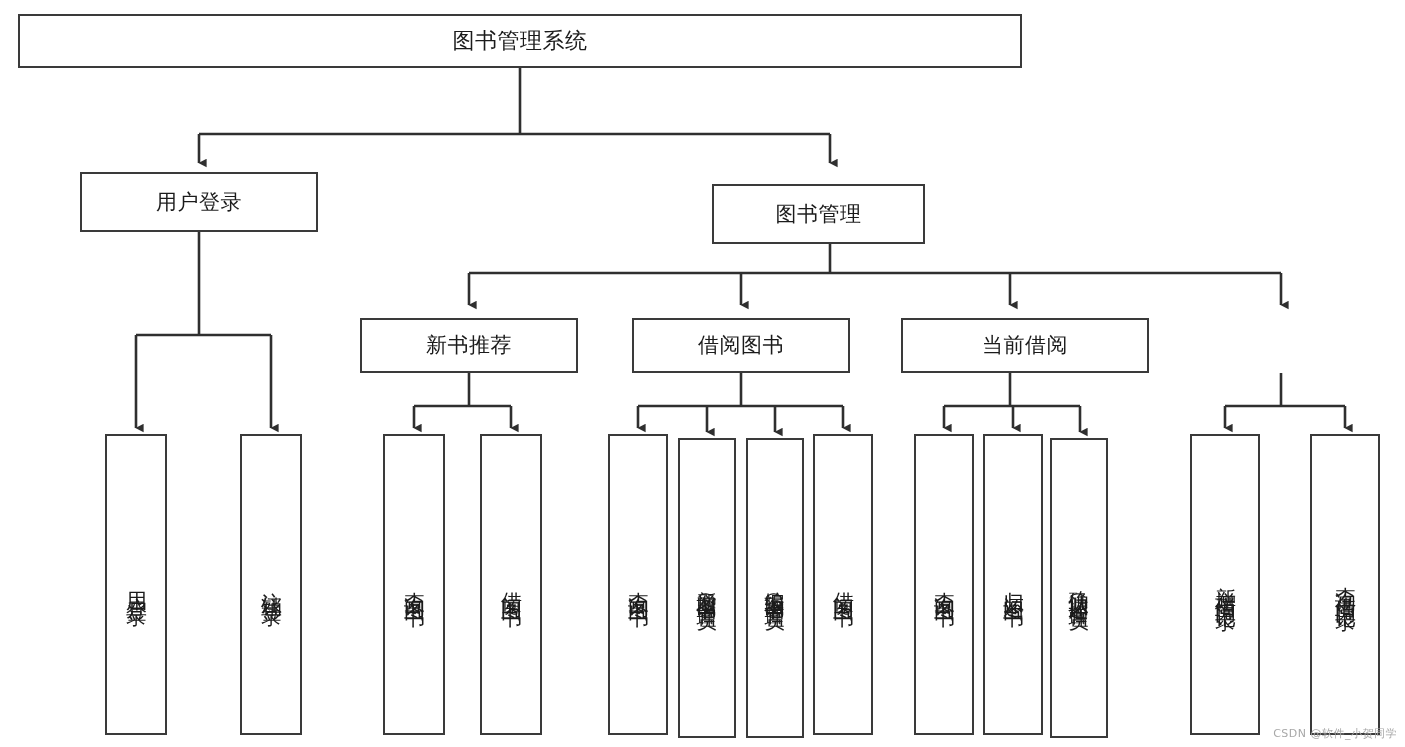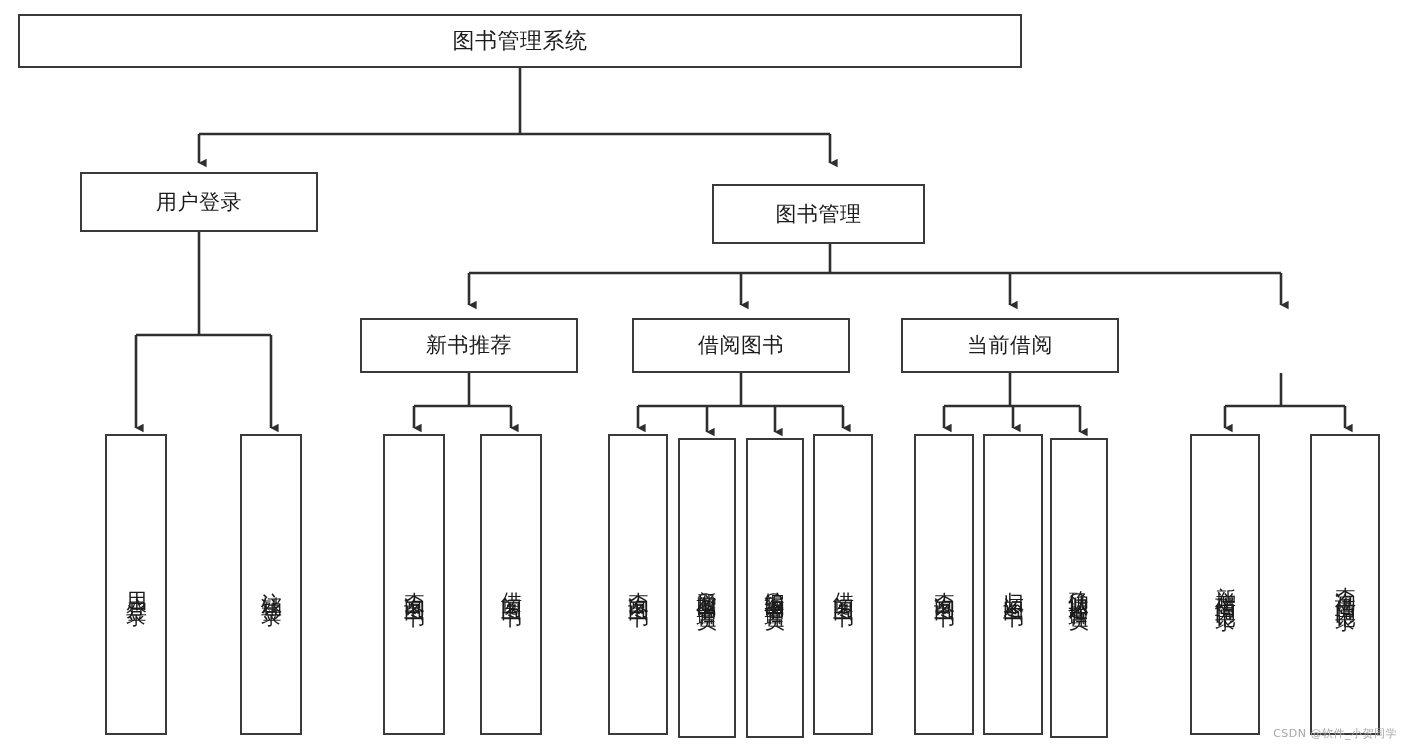--- a/index.html
+++ b/index.html
@@ -145,21 +145,21 @@
   </div>
 
   <div class="node h" style="left:360px; top:318px; width:218px; height:55px;">
     <span class="label">新书推荐</span>
   </div>
 
   <div class="node h" style="left:632px; top:318px; width:218px; height:55px;">
     <span class="label">借阅图书</span>
   </div>
 
-  <div class="node h" style="left:901px; top:318px; width:218px; height:55px;">
+  <div class="node h" style="left:901px; top:318px; width:248px; height:55px;">
     <span class="label">当前借阅</span>
   </div>
 
 
   <div class="node v" style="left:105px; top:434px; width:62px; height:301px;">
     <span class="label">用户登录</span>
   </div>
 
   <div class="node v" style="left:240px; top:434px; width:62px; height:301px;">
     <span class="label">注销登录</span>

